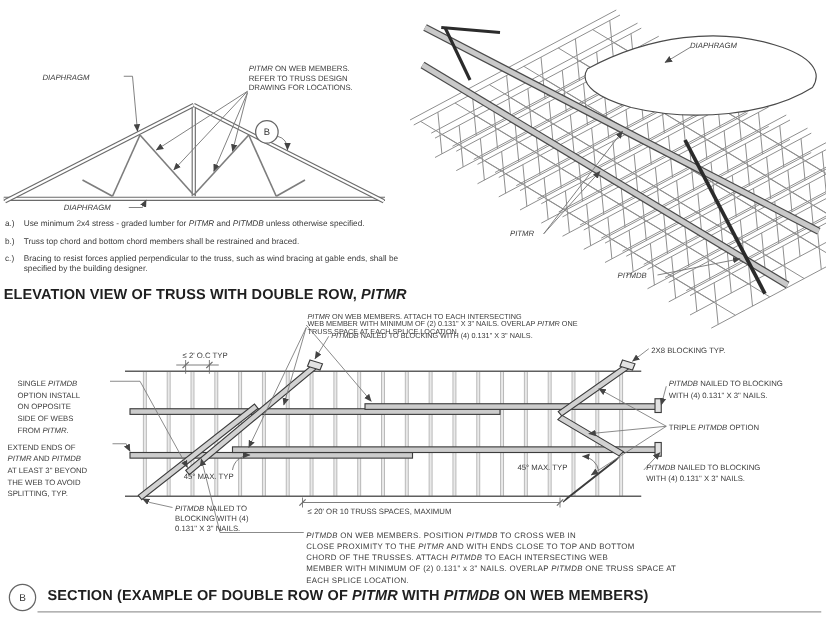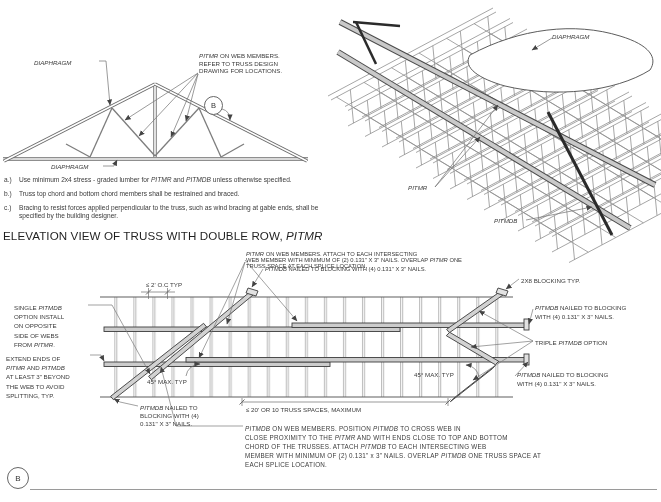--- a/index.html
+++ b/index.html
@@ -4,21 +4,21 @@
 <style>
   html,body{margin:0;padding:0;background:#fff;}
   #page{position:relative;width:661px;height:502px;background:#ffffff;overflow:hidden;
         font-family:"Liberation Sans","DejaVu Sans",sans-serif;color:#3a3a3a;}
   svg{position:absolute;overflow:visible;}
   .lbl{position:absolute;white-space:pre-line;font-size:6.2px;line-height:9.2px;color:#3b3b3b;}
   .tight{line-height:5.9px;font-size:5.8px;}
   .two{line-height:8.6px;}
   .three{line-height:8.2px;}
   .para{line-height:9.1px;font-size:6.3px;letter-spacing:0.25px;}
-  .title{position:absolute;font-size:11.6px;color:#1f1f1f;letter-spacing:0.1px;white-space:nowrap;}
+  .title{position:absolute;font-size:11.6px;color:#1f1f1f;letter-spacing:0.1px;white-space:nowrap;font-weight:bold;}
   .note{position:absolute;display:flex;font-size:6.6px;line-height:8.2px;}
   .note .mk{width:15px;flex:none;}
   .note .tx{white-space:pre-line;width:600px;}
   .marker-circle{position:absolute;border:1px solid #666;border-radius:50%;
      display:flex;align-items:center;justify-content:center;color:#333;background:#fff;}
   .rule{position:absolute;height:1px;background:#9a9a9a;}
   i{font-style:italic;}
 </style>
 </head>
 <body>
@@ -237,15 +237,16 @@
 BLOCKING WITH  (4)
 0.131" X 3" NAILS.</div>
   <div class="lbl" style="left:246px;top:405px">≤  20' OR 10 TRUSS SPACES, MAXIMUM</div>
   <div class="lbl para" style="left:245px;top:424px"><i>PITMDB</i> ON WEB MEMBERS. POSITION <i>PITMDB</i> TO CROSS WEB IN
 CLOSE PROXIMITY TO THE <i>PITMR</i> AND WITH ENDS CLOSE TO TOP AND BOTTOM
 CHORD OF THE TRUSSES. ATTACH <i>PITMDB</i> TO EACH INTERSECTING WEB
 MEMBER WITH MINIMUM OF (2) 0.131" x 3" NAILS. OVERLAP <i>PITMDB</i> ONE TRUSS SPACE AT
 EACH SPLICE LOCATION.</div>
 
   <div class="marker-circle" style="left:7px;top:467px;width:20px;height:20px;font-size:8px">B</div>
+  <div class="title" style="left:38px;top:470px">SECTION (EXAMPLE OF DOUBLE ROW OF <i>PITMR</i> WITH <i>PITMDB</i> ON WEB MEMBERS)</div>
   <div class="rule" style="left:30px;top:489px;width:627px"></div>
 
 </div>
 
 </body></html>

